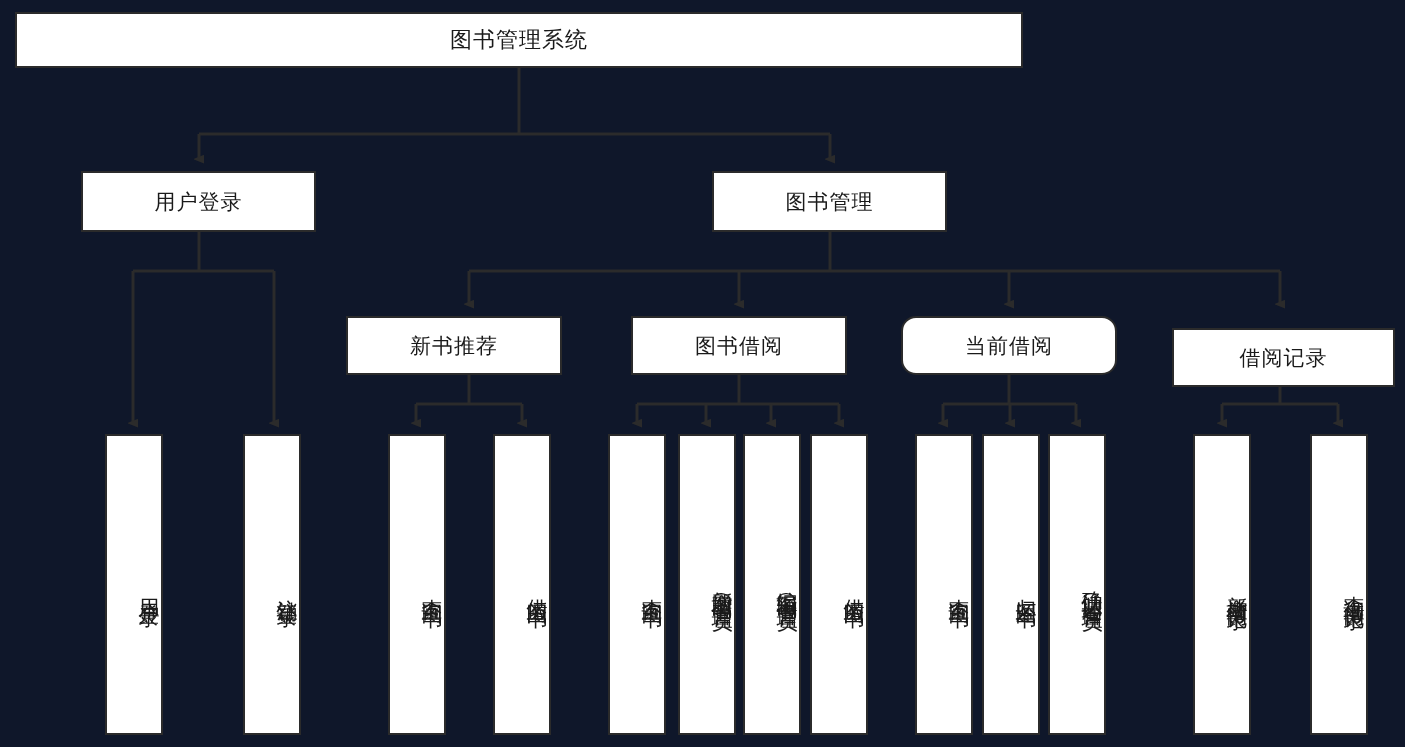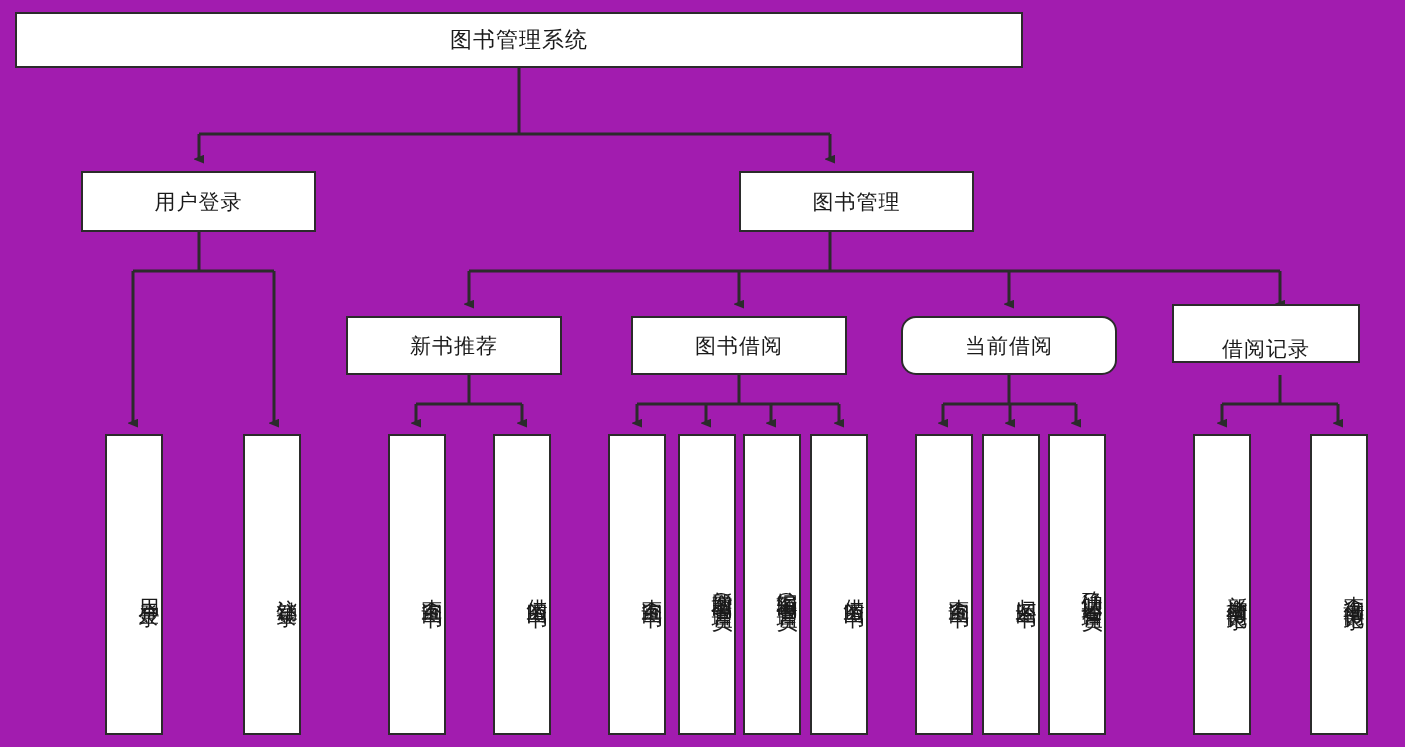--- a/index.html
+++ b/index.html
@@ -7,21 +7,21 @@
     padding: 0;
     background: #ffffff;
   }
   body {
     font-family: "Liberation Sans", "DejaVu Sans", sans-serif;
   }
   #canvas {
     position: relative;
     width: 1405px;
     height: 747px;
-    background: #a21caf;
+    background: #0f172a;
     overflow: hidden;
   }
   #edges {
     position: absolute;
     left: 0;
     top: 0;
     width: 1405px;
     height: 747px;
   }
   .node {
@@ -122,34 +122,34 @@
     </g>
   </svg>
 
   <div class="node node-h node-root" style="left:15px; top:12px; width:1008px; height:56px;">
     <span>图书管理系统</span>
   </div>
 
   <div class="node node-h" style="left:81px; top:171px; width:235px; height:61px;">
     <span>用户登录</span>
   </div>
-  <div class="node node-h" style="left:712px; top:171px; width:235px; height:61px;margin-left:27px;">
+  <div class="node node-h" style="left:712px; top:171px; width:235px; height:61px;">
     <span>图书管理</span>
   </div>
 
   <div class="node node-h" style="left:346px; top:316px; width:216px; height:59px;">
     <span>新书推荐</span>
   </div>
   <div class="node node-h" style="left:631px; top:316px; width:216px; height:59px;">
     <span>图书借阅</span>
   </div>
   <div class="node node-h" style="left:901px; top:316px; width:216px; height:59px;border-radius:15px;">
     <span>当前借阅</span>
   </div>
-  <div class="node node-h" style="left:1172px; top:304px; width:188px; height:59px;align-items:flex-end;">
+  <div class="node node-h" style="left:1172px; top:328px; width:223px; height:59px;">
     <span>借阅记录</span>
   </div>
 
   <div class="node node-v" style="left:105px; top:434px; width:58px; height:301px;">
     <span class="vlabel">用户登录</span>
   </div>
   <div class="node node-v" style="left:243px; top:434px; width:58px; height:301px;">
     <span class="vlabel">注销登录</span>
   </div>
 

